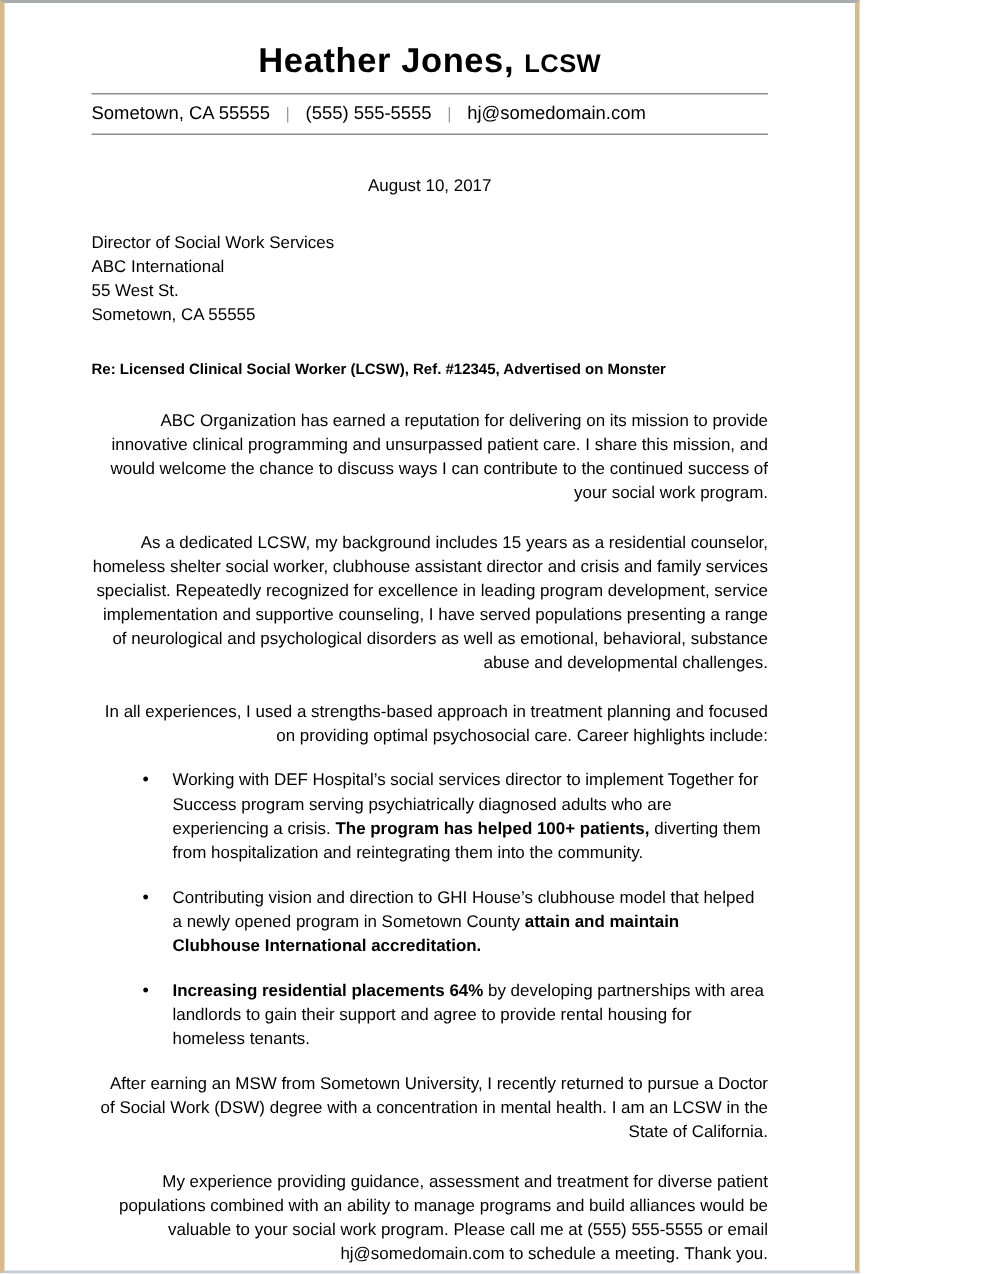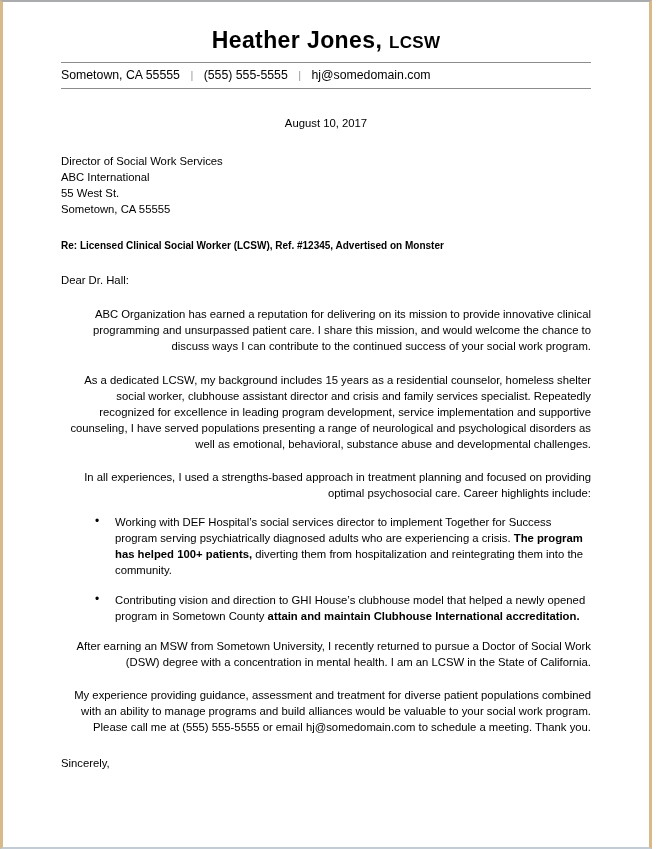--- a/index.html
+++ b/index.html
@@ -13,21 +13,21 @@
     background: #ffffff;
     font-family: "Liberation Sans", sans-serif;
     color: #000000;
     overflow: hidden;
   }
 
   
   .page {
     position: relative;
     box-sizing: border-box;
-    width: 652px;
+    width: 573px;
     height: 849px;
     background: #ffffff;
     border-left: 3px solid #d8b98a;
     border-right: 3px solid #d8b98a;
     border-top: 2px solid #a9abad;
     border-bottom: 2px solid #c3cbd4;
     padding: 0;
   }
   .page-inner {
     position: relative;
@@ -152,35 +152,37 @@
 
       <div class="recipient-block">
         <div>Director of Social Work Services</div>
         <div>ABC International</div>
         <div>55 West St.</div>
         <div>Sometown, CA 55555</div>
       </div>
 
       <div class="subject-line">Re: Licensed Clinical Social Worker (LCSW), Ref. #12345, Advertised on Monster</div>
 
-      <div class="salutation">Dear Dr. Hall:</div>
 
       <p class="para">ABC Organization has earned a reputation for delivering on its mission to provide innovative clinical programming and unsurpassed patient care. I share this mission, and would welcome the chance to discuss ways I can contribute to the continued success of your social work program.</p>
 
       <p class="para">As a dedicated LCSW, my background includes 15 years as a residential counselor, homeless shelter social worker, clubhouse assistant director and crisis and family services specialist. Repeatedly recognized for excellence in leading program development, service implementation and supportive counseling, I have served populations presenting a range of neurological and psychological disorders as well as emotional, behavioral, substance abuse and developmental challenges.</p>
 
       <p class="para tight">In all experiences, I used a strengths-based approach in treatment planning and focused on providing optimal psychosocial care. Career highlights include:</p>
 
       <ul class="highlights">
         <li>
           <span>Working with DEF Hospital’s social services director to implement Together for Success program serving psychiatrically diagnosed adults who are experiencing a crisis. </span><span class="bold">The program has helped 100+ patients,</span><span> diverting them from hospitalization and reintegrating them into the community.</span>
         </li>
         <li>
           <span>Contributing vision and direction to GHI House’s clubhouse model that helped a newly opened program in Sometown County </span><span class="bold">attain and maintain Clubhouse International accreditation.</span><span></span>
         </li>
+        <li>
+          <span></span><span class="bold">Increasing residential placements 64%</span><span> by developing partnerships with area landlords to gain their support and agree to provide rental housing for homeless tenants.</span>
+        </li>
       </ul>
 
       <p class="para">After earning an MSW from Sometown University, I recently returned to pursue a Doctor of Social Work (DSW) degree with a concentration in mental health. I am an LCSW in the State of California.</p>
 
       <p class="para">My experience providing guidance, assessment and treatment for diverse patient populations combined with an ability to manage programs and build alliances would be valuable to your social work program. Please call me at (555) 555-5555 or email hj@somedomain.com to schedule a meeting. Thank you.</p>
 
       <div class="closing">Sincerely,</div>
 
     </main>
   </div>

